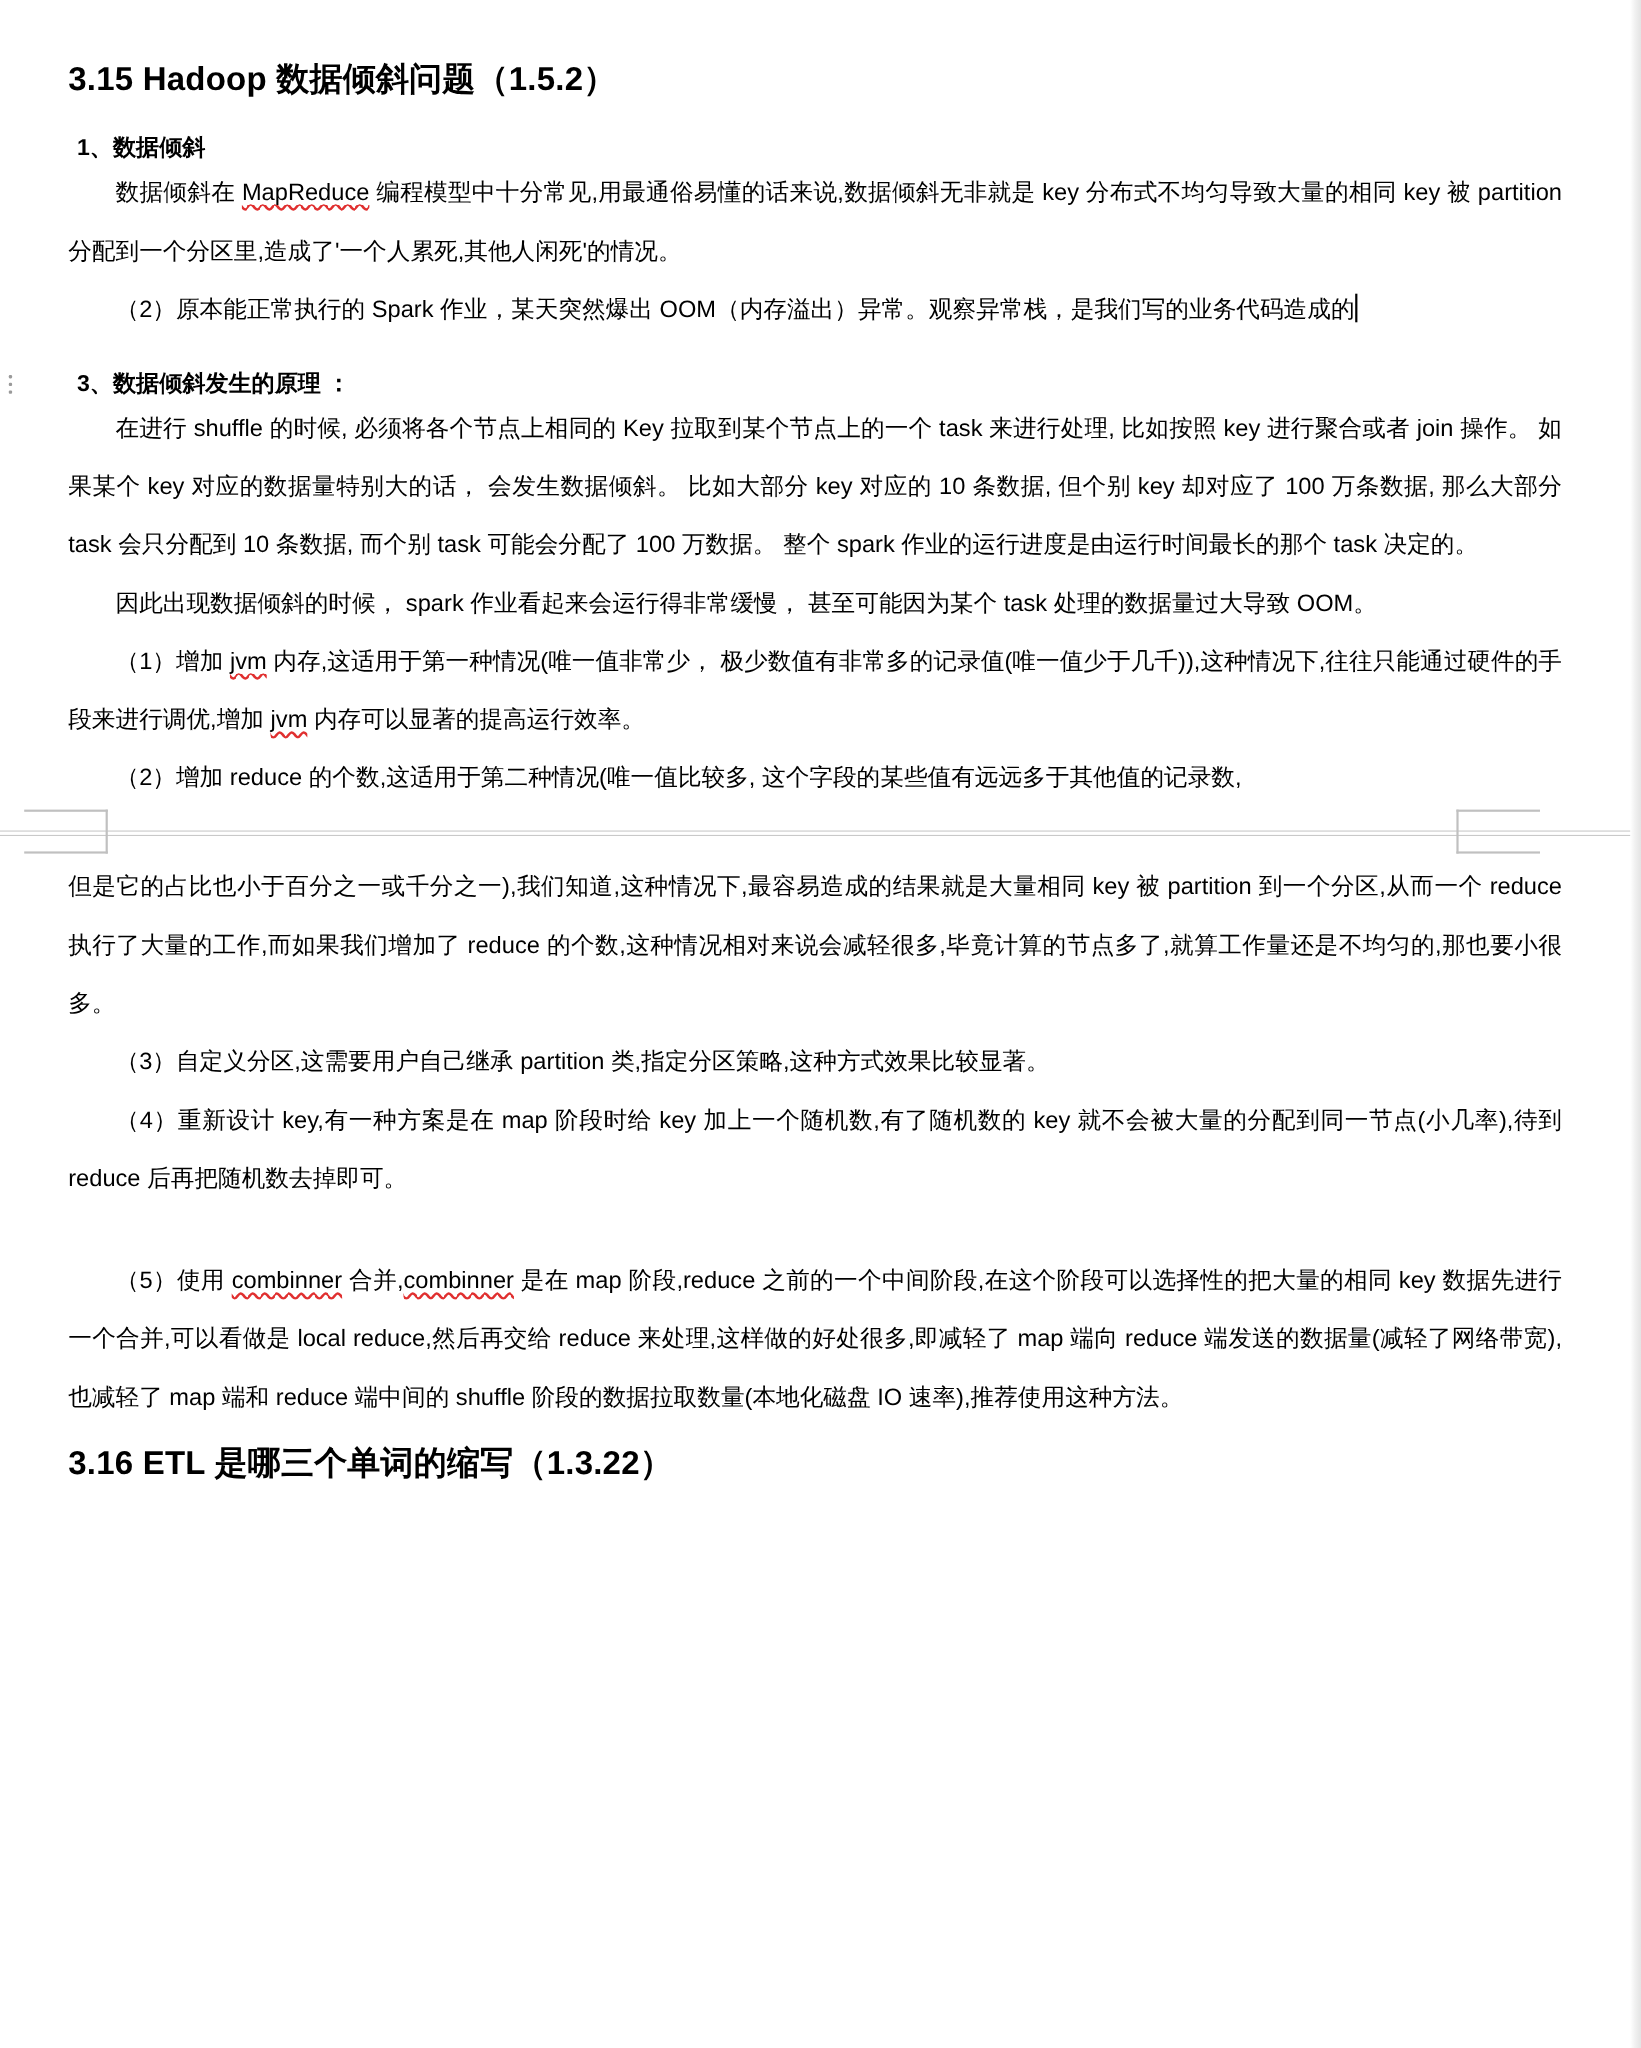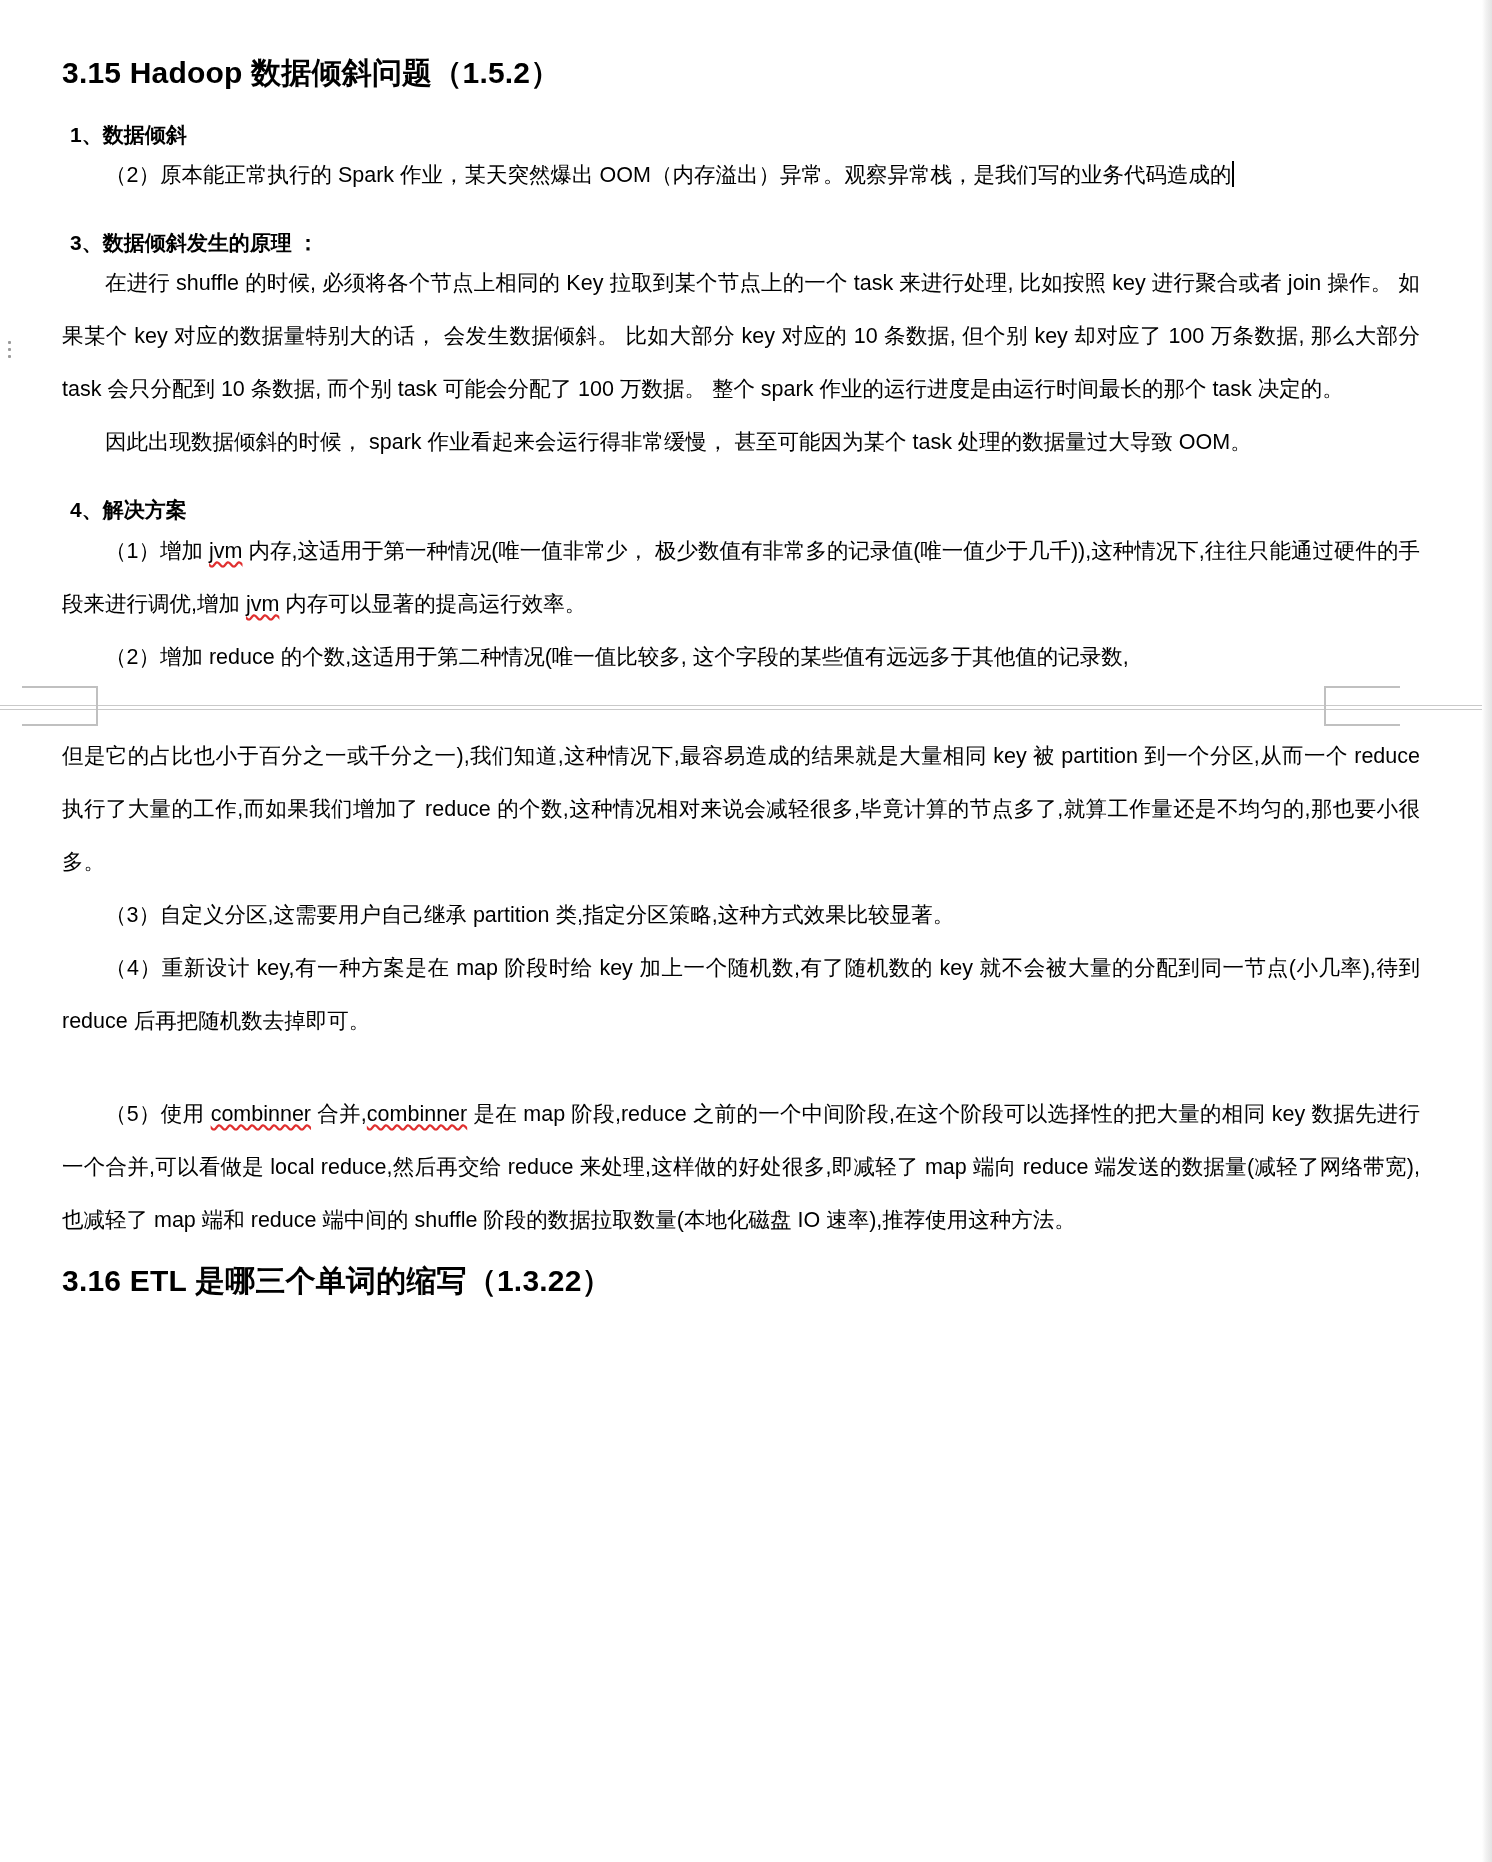--- a/index.html
+++ b/index.html
@@ -88,32 +88,32 @@
 <div class="page">
 
   <div class="page-edge"></div>
 
   <div class="content">
 
     <h1 class="doc-h1">3.15 Hadoop 数据倾斜问题（1.5.2）</h1>
 
     <div class="sub-h">1、数据倾斜</div>
 
+    <p class="para indent"><span>数据倾斜在 </span><span class="sp">MapReduce</span><span> 编程模型中十分常见,用最通俗易懂的话来说,数据倾斜无非就是 key 分布式不均匀导致大量的相同 key 被 partition 分配到一个分区里,造成了'一个人累死,其他人闲死'的情况。</span></p>
 
 
 
     <p class="item"><span>（2）原本能正常执行的 Spark 作业，某天突然爆出 OOM（内存溢出）异常。观察异常栈，是我们写的业务代码造成的</span><span class="caret"></span></p>
 
     <div class="sub-h">3、数据倾斜发生的原理 ：</div>
 
     <p class="para indent">在进行 shuffle 的时候, 必须将各个节点上相同的 Key 拉取到某个节点上的一个 task 来进行处理, 比如按照 key 进行聚合或者 join 操作。 如果某个 key 对应的数据量特别大的话， 会发生数据倾斜。 比如大部分 key 对应的 10 条数据, 但个别 key 却对应了 100 万条数据, 那么大部分 task 会只分配到 10 条数据, 而个别 task 可能会分配了 100 万数据。 整个 spark 作业的运行进度是由运行时间最长的那个 task 决定的。</p>
 
     <p class="para indent">因此出现数据倾斜的时候， spark 作业看起来会运行得非常缓慢， 甚至可能因为某个 task 处理的数据量过大导致 OOM。</p>
 
-    <div class="sub-h">4、解决方案</div>
 
     <p class="item"><span class="b">（1）增加 </span><span class="b sp">jvm</span><span class="b"> 内存</span><span>,这适用于第一种情况(唯一值非常少， 极少数值有非常多的记录值(唯一值少于几千)),这种情况下,往往只能通过硬件的手段来进行调优,增加 </span><span class="sp">jvm</span><span> 内存可以显著的提高运行效率。</span></p>
 
     <p class="item"><span class="b">（2）增加 reduce 的个数</span><span>,这适用于第二种情况(唯一值比较多, 这个字段的某些值有远远多于其他值的记录数,</span></p>
 
     <div class="page-break" style="position: relative;">
       <div class="rule"></div>
       <div class="mark left">
         <span class="h top"></span>
           <span class="v"></span>

